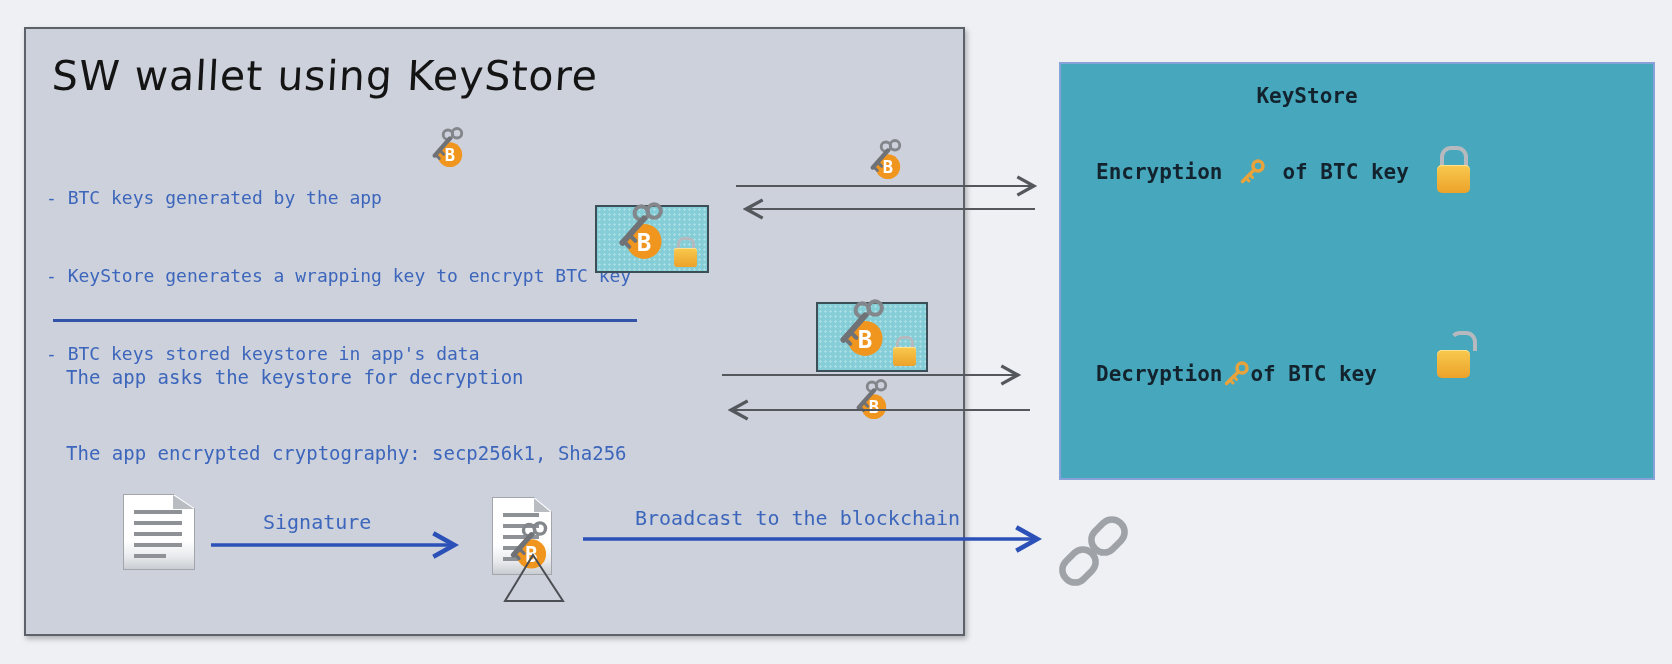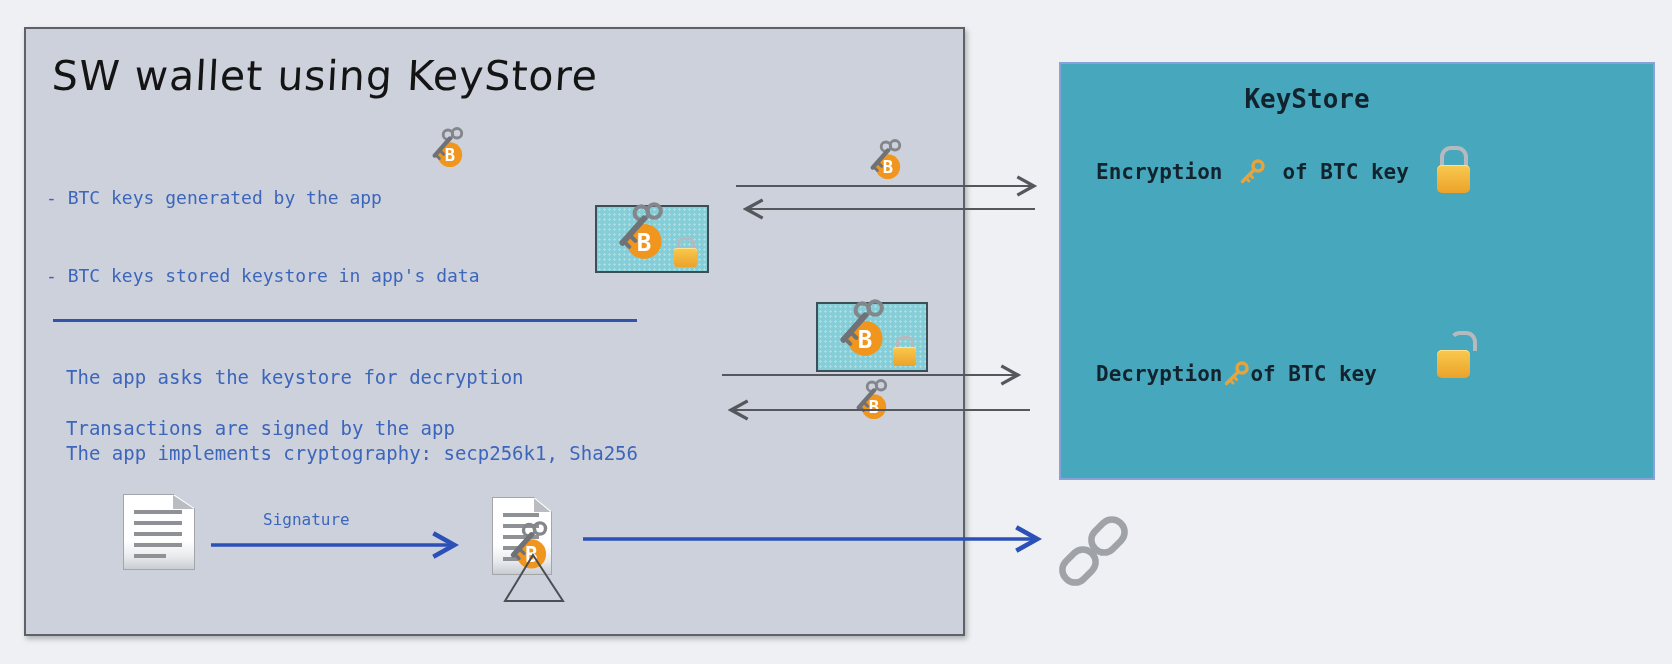--- a/index.html
+++ b/index.html
@@ -11,25 +11,25 @@
               background:#cdd1dc;border:2px solid #5d6268;box-shadow:2px 3px 5px rgba(60,64,72,.35);}
   .keystore-panel{position:absolute;left:1059px;top:62px;width:592px;height:414px;
                   background:#47a7bc;border:2px solid #87a2d8;}
 
   
   .hand-title{position:absolute;left:52px;top:52px;font-size:41px;letter-spacing:1px;
               color:#141414;font-family:"DejaVu Sans","Liberation Sans",cursive,sans-serif;
               transform:skewX(-3deg);}
   .bullets{position:absolute;left:46px;top:133px;font-size:18px;line-height:26px;color:#3c66bb;white-space:pre;}
   .note{position:absolute;left:46px;font-size:19px;color:#3c66bb;white-space:pre;margin-left:20px;}
-  .lbl{position:absolute;font-size:16px;color:#3c66bb;white-space:pre;z-index:6;}
+  .lbl{position:absolute;font-size:20px;color:#3c66bb;white-space:pre;z-index:6;}
   .divider{position:absolute;left:53px;top:319px;width:584px;height:0;border-top:3px solid #3353a8;}
 
   .ks-title{position:absolute;left:1059px;top:84px;width:592px;text-align:center;
-            transform:translateX(-48px);font-size:26px;font-weight:bold;color:#13232e;}
+            transform:translateX(-48px);font-size:21px;font-weight:bold;color:#13232e;}
   .ks-row{position:absolute;display:flex;align-items:center;gap:16px;
           font-size:21px;font-weight:bold;color:#13232e;white-space:pre;z-index:6;}
   .ks-row.tight{gap:0;}
 
   
   .keybox{position:absolute;background:#85ced8;border:2px solid #3c4e58;z-index:2;
           background-image:radial-gradient(#a9dde4 1px,transparent 1.2px);background-size:5px 5px;}
   .keybox .kb{position:absolute;left:16px;top:-6px;}
   .keybox .lock{right:10px;bottom:4px;left:auto;top:auto;}
 
@@ -89,31 +89,31 @@
 
   <div class="main-panel"></div>
 
   <div class="keystore-panel"></div>
   <div class="ks-title">KeyStore</div>
 
   <div class="hand-title">SW wallet using KeyStore</div>
 
   <div class="bullets">
     <div>- BTC keys generated by the app</div>
+    <div>- KeyStore generates a wrapping key to encrypt BTC key</div>
     <div>- BTC keys stored keystore in app's data</div>
   </div>
   <svg class="kb-free" style="left:428px;top:126px" width="38" height="44">
       <use href="#kb"></use>
     </svg>
 
   <div class="divider"></div>
 
   <div class="note" style="top:366px">The app asks the keystore for decryption</div>
-  <div class="note" style="top:417px">Transactions are signed by the app</div>
-  <div class="note" style="top:442px">The app implements cryptography: secp256k1, Sha256</div>
+  <div class="note" style="top:442px">The app encrypted cryptography: secp256k1, Sha256</div>
 
   <div class="keybox" style="left:595px;top:205px;width:110px;height:64px">
     <svg class="kb" width="54" height="62">
         <use href="#kb"></use>
       </svg>
     <div class="lock small">
         <div class="shackle"></div>
         <div class="body"></div>
       </div>
   </div>
@@ -171,20 +171,21 @@
     <div class="ln first"></div>
       <div class="ln"></div>
       <div class="ln"></div>
       <div class="ln"></div>
       <div class="ln short"></div>
   </div>
   <svg class="kb-free" style="left:505px;top:520px" width="46" height="52">
       <use href="#kb"></use>
     </svg>
 
+  <div class="lbl" style="left:635px;top:506px">Broadcast to the blockchain</div>
 
   <svg class="overlay" width="1672" height="664">
     <defs>
       <marker id="chevG" viewBox="0 0 12 12" markerWidth="11" markerHeight="11" refX="9" refY="6" orient="auto">
         <path d="M1 1 L10 6 L1 11" fill="none" stroke="#54585d" stroke-width="1.8"></path>
       </marker>
       <marker id="chevB" viewBox="0 0 12 12" markerWidth="8" markerHeight="8" refX="9" refY="6" orient="auto">
         <path d="M1 1 L10 6 L1 11" fill="none" stroke="#2b51b8" stroke-width="2"></path>
       </marker>
     </defs>

